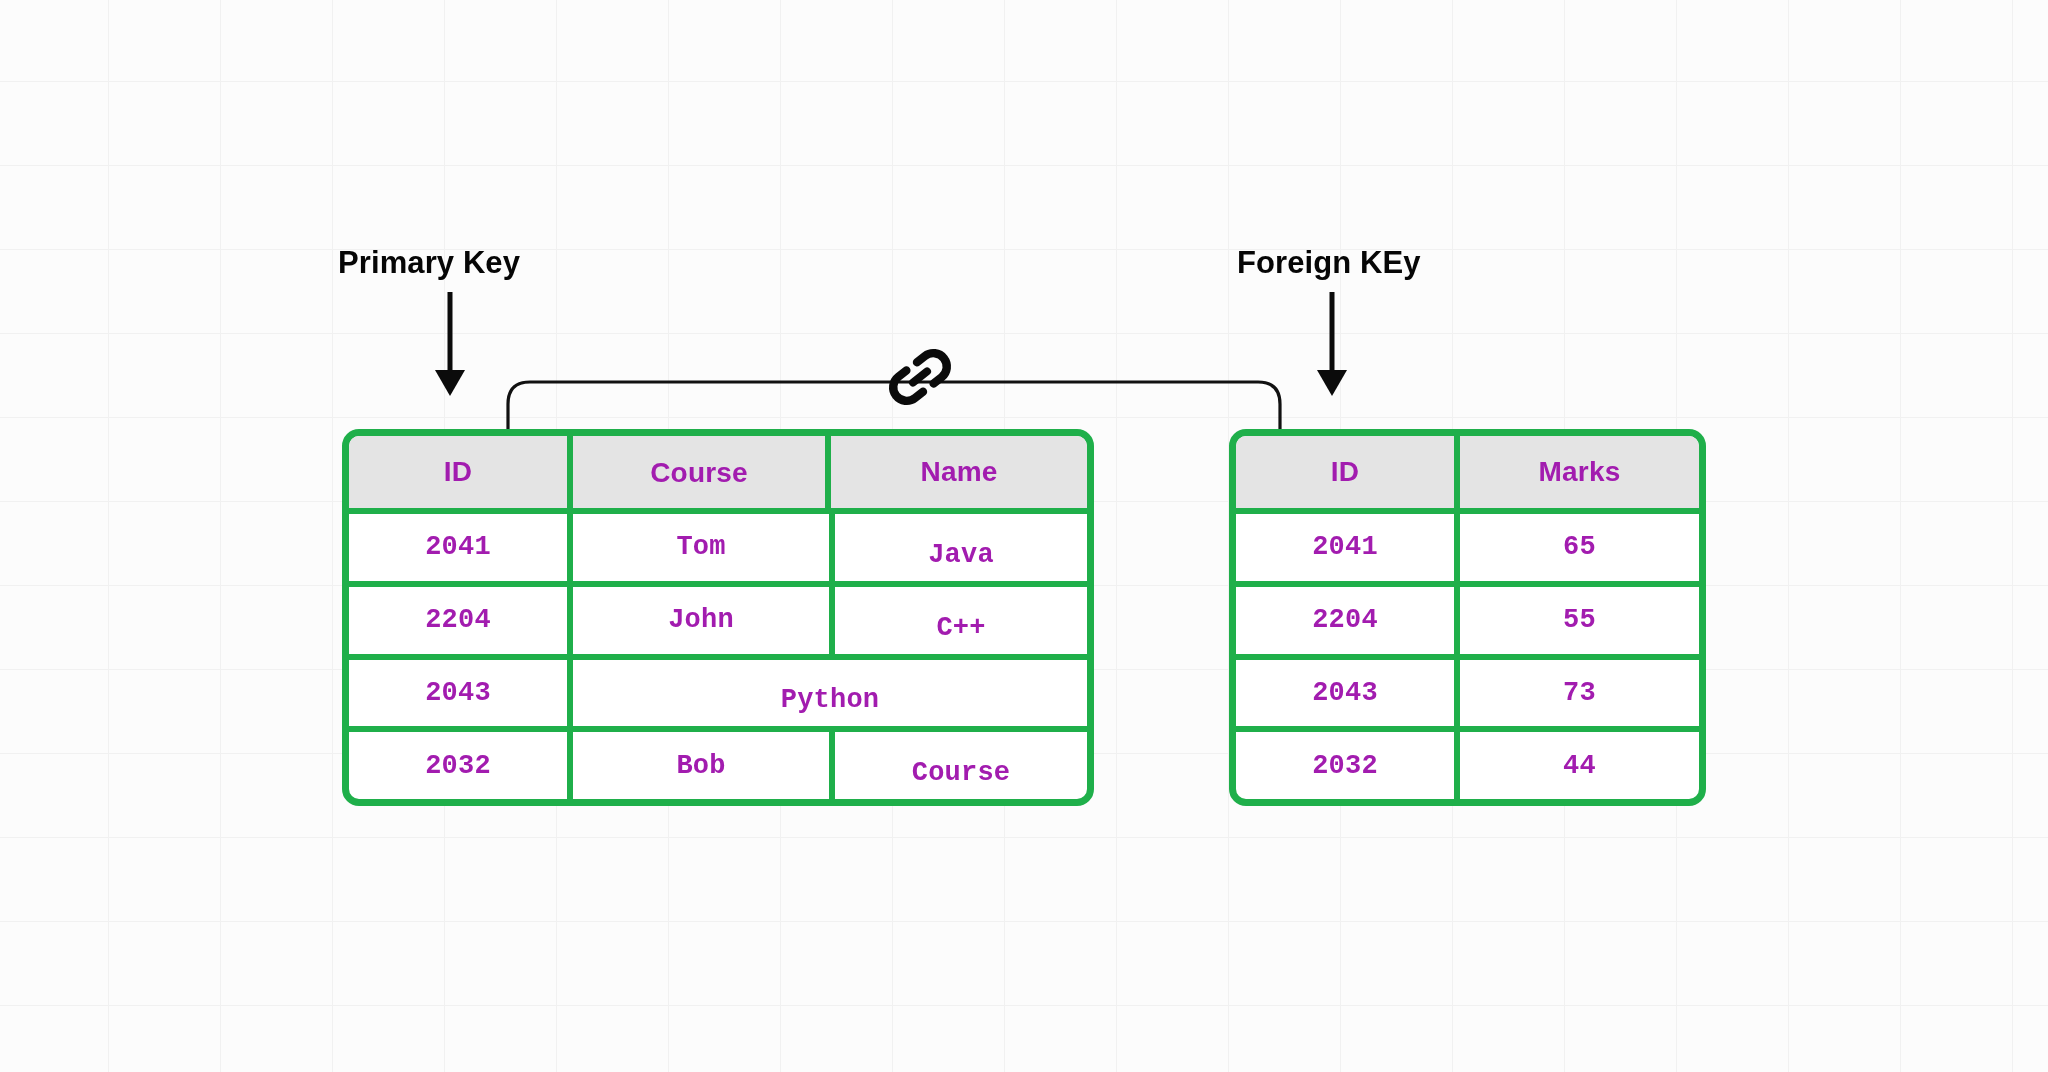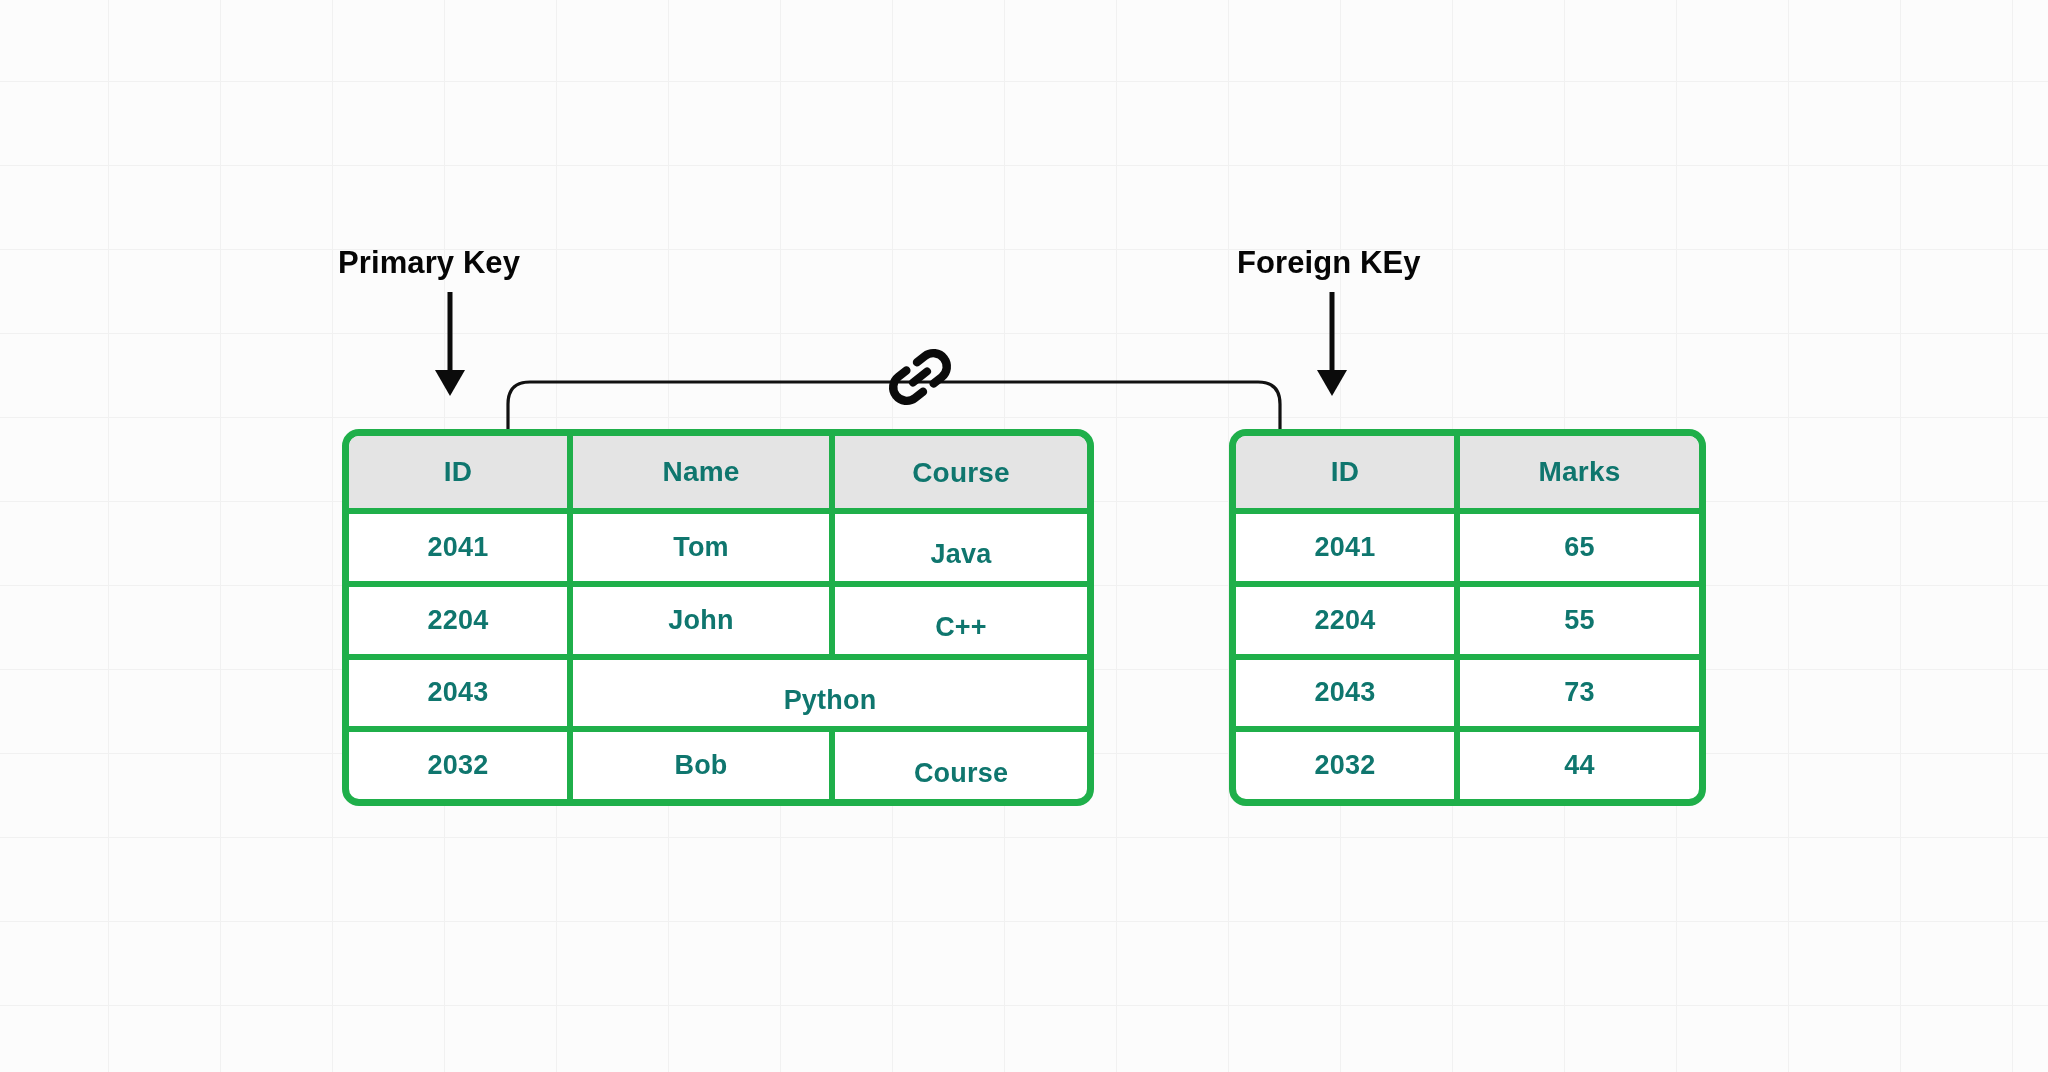--- a/index.html
+++ b/index.html
@@ -97,30 +97,31 @@
     display: flex;
     flex: 1 1 0;
     min-height: 0;
   }
   .table-row.header-row {
     background: #e4e4e4;
     flex: 0 0 72px;
   }
   .table-row + .table-row {
     border-top: 6px solid #1faf4a;
+    font-family: Liberation Mono, monospace;
   }
 
   .table-cell {
     display: flex;
     align-items: center;
     justify-content: center;
     box-sizing: border-box;
     font-size: 27px;
     font-weight: bold;
-    color: #0f766e;
+    color: #a21caf;
     letter-spacing: 0.2px;
     overflow: hidden;
   }
   .table-cell + .table-cell {
     border-left: 6px solid #1faf4a;
   }
 
   
   #students-table .col-id     { flex: 0 0 218px; }
   #students-table .col-name   { flex: 0 0 262px; }
@@ -167,22 +168,22 @@
       <path d="M 26 20 L 17 20 A 12 12 0 0 0 17 44 L 26 44"></path>
       <path d="M 38 20 L 47 20 A 12 12 0 0 1 47 44 L 38 44"></path>
       <line x1="24" y1="32" x2="40" y2="32" stroke-width="7"></line>
     </g>
   </svg>
 
   <div class="db-table" id="students-table">
 
     <div class="table-row header-row">
       <div class="table-cell header-cell col-id">ID</div>
+      <div class="table-cell header-cell col-course">Course</div>
       <div class="table-cell header-cell col-name">Name</div>
-      <div class="table-cell header-cell col-course">Course</div>
     </div>
 
     <div class="table-row">
       <div class="table-cell body-cell col-id">2041</div>
       <div class="table-cell body-cell col-name">Tom</div>
       <div class="table-cell body-cell col-course">Java</div>
     </div>
 
     <div class="table-row">
       <div class="table-cell body-cell col-id">2204</div>

